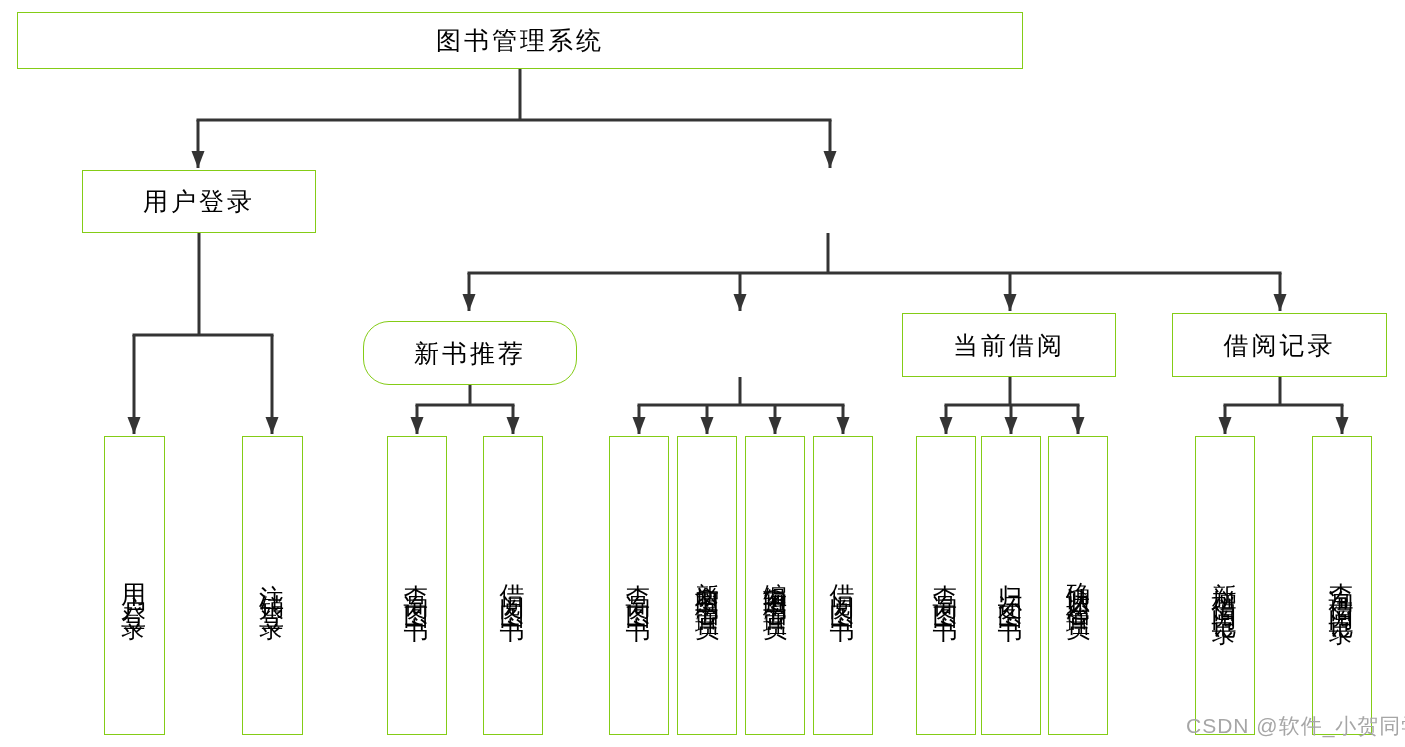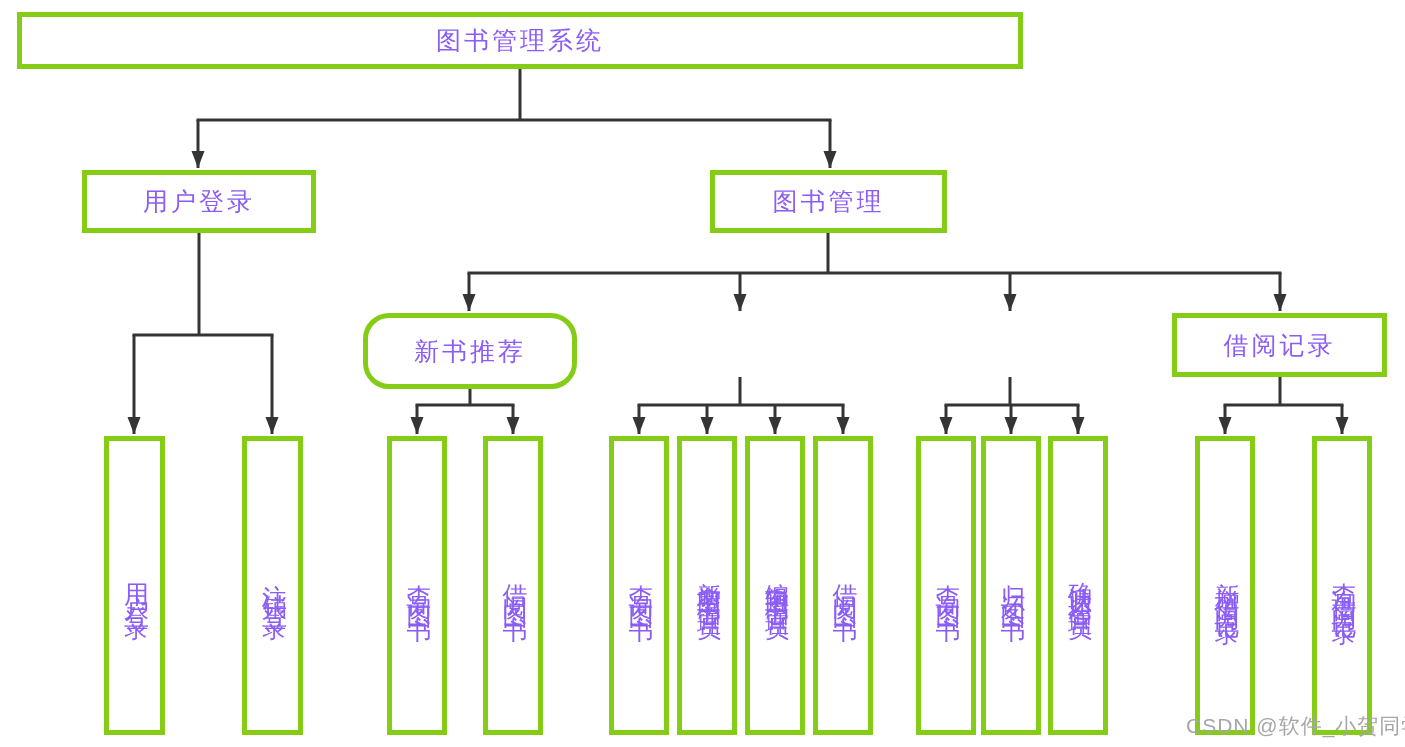--- a/index.html
+++ b/index.html
@@ -23,30 +23,29 @@
     height: 747px;
   }
   svg.connectors line {
     stroke: #343434;
     stroke-width: 3;
   }
   .node {
     position: absolute;
     box-sizing: border-box;
     background: #ffffff;
-    border: 5px solid #84cc16;
-    color: #8b5cf6;
+    border: 1px solid #84cc16;
+    color: #000000;
     font-size: 25px;
     display: flex;
     align-items: center;
     justify-content: center;
     letter-spacing: 3px;
     white-space: nowrap;
     z-index: 2;
-    font-family: Liberation Mono, monospace;
   }
   .vnode {
     writing-mode: vertical-rl;
     text-orientation: mixed;
     letter-spacing: 11px;
     white-space: normal;
   }
   .vnode.mid  { letter-spacing: 8px; }
   .vnode.long { letter-spacing: 5px; font-size: 24px; }
   .watermark {
@@ -123,23 +122,23 @@
       <line x1="1280" y1="377" x2="1280" y2="405"></line>
       <line x1="1223.5" y1="405" x2="1343.5" y2="405"></line>
       <line x1="1225" y1="405" x2="1225" y2="434" marker-end="url(#arrow)"></line>
       <line x1="1342" y1="405" x2="1342" y2="434" marker-end="url(#arrow)"></line>
     </g>
   </svg>
 
   <div class="node" style="left:17px; top:12px; width:1006px; height:57px;">图书管理系统</div>
 
   <div class="node" style="left:82px; top:170px; width:234px; height:63px;">用户登录</div>
-  <div class="node" style="left:710px; top:170px; width:237px; height:63px;">图书管理</div>
 
-  <div class="node" style="left:363px; top:313px; width:214px; height:76px;border-radius:26px;">新书推荐</div>
+  <div class="node" style="left:363px; top:321px; width:214px; height:64px;border-radius:26px;">新书推荐</div>
+  <div class="node" style="left:902px; top:313px; width:214px; height:64px;">当前借阅</div>
   <div class="node" style="left:1172px; top:313px; width:215px; height:64px;">借阅记录</div>
 
   <div class="node vnode" style="left:104px; top:436px; width:61px; height:299px;">用户登录</div>
   <div class="node vnode" style="left:242px; top:436px; width:61px; height:299px;">注销登录</div>
 
   <div class="node vnode" style="left:387px; top:436px; width:60px; height:299px;">查询图书</div>
   <div class="node vnode" style="left:483px; top:436px; width:60px; height:299px;">借阅图书</div>
 
   <div class="node vnode" style="left:609px; top:436px; width:60px; height:299px;">查询图书</div>
   <div class="node vnode long" style="left:677px; top:436px; width:60px; height:299px;">新增图书（管理员）</div>

